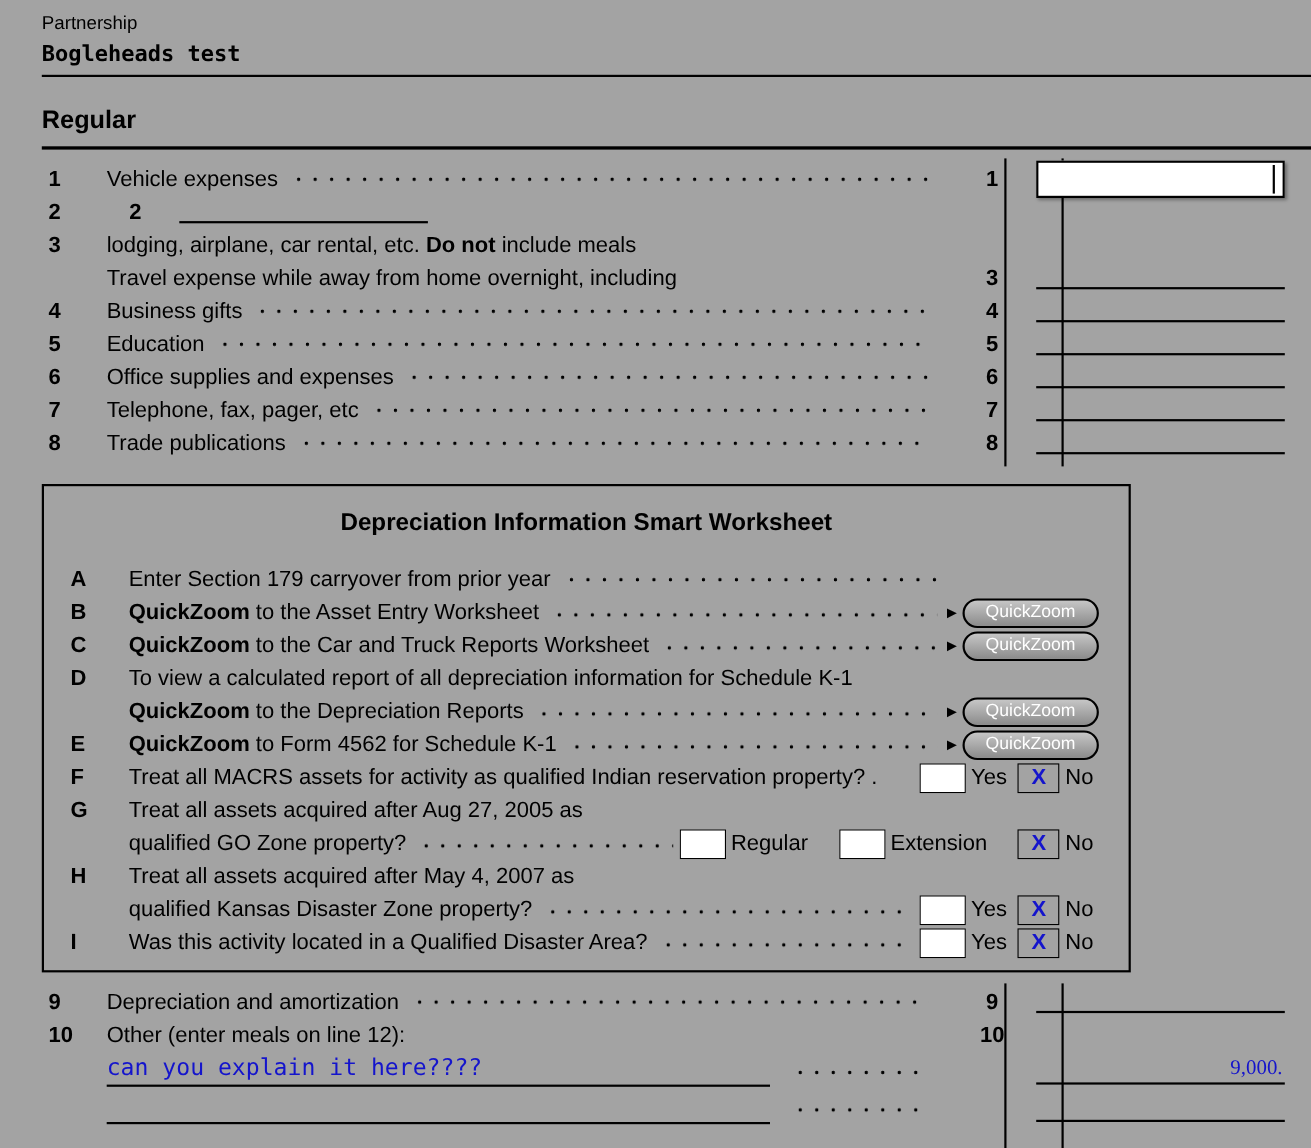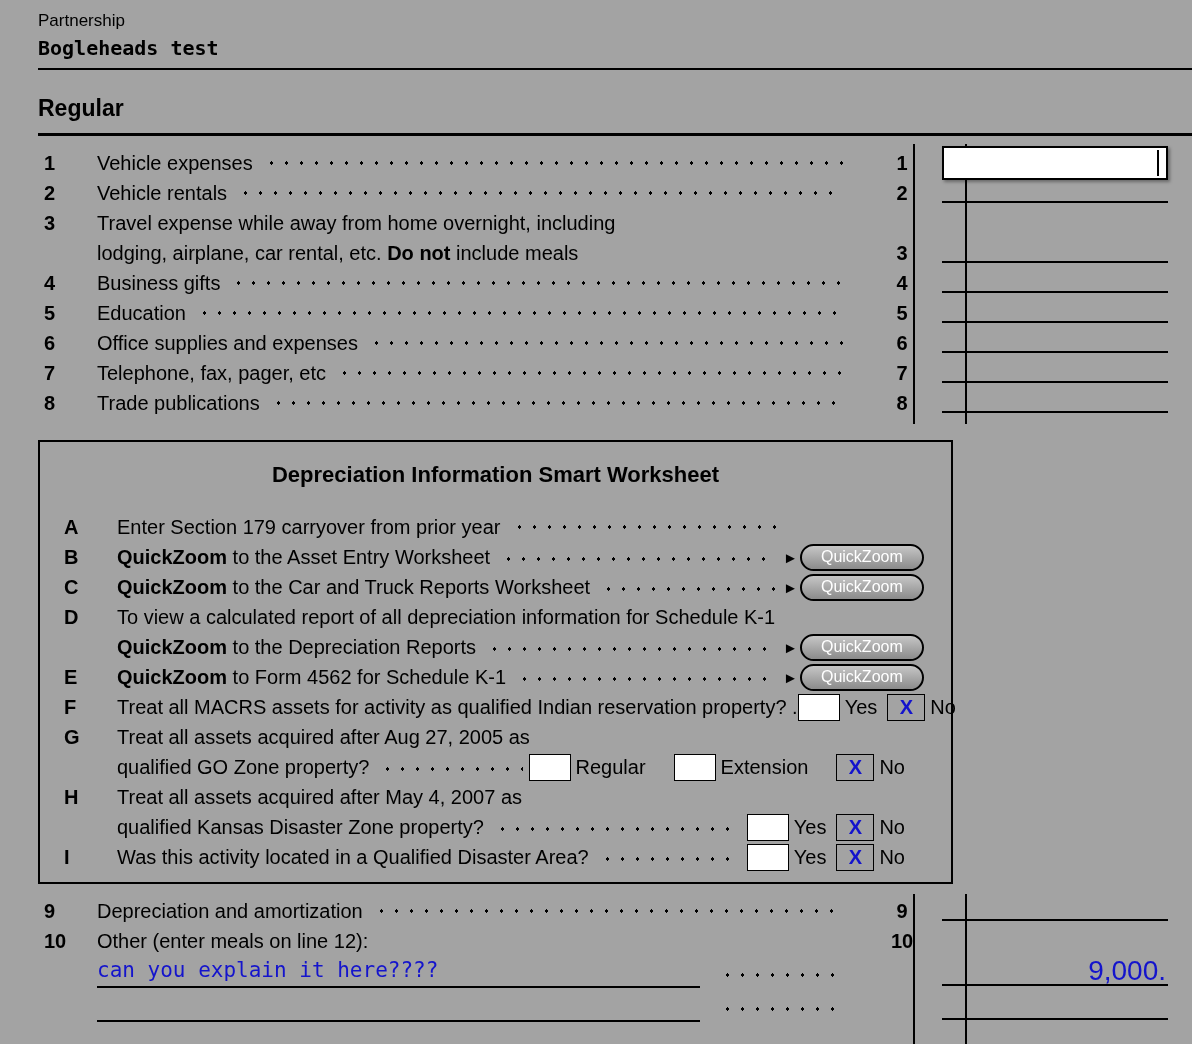--- a/index.html
+++ b/index.html
@@ -44,51 +44,51 @@
              box-shadow:2px 2px 3px rgba(0,0,0,0.35);}
   .amt-input::after{content:"";position:absolute;top:2px;bottom:2px;right:7px;width:2px;background:#000;}
 
   .leader{flex:1 1 12px;align-self:stretch;margin:0 6px 0 9px;min-width:10px;
           background-image:radial-gradient(circle,#000 1.5px,rgba(0,0,0,0) 1.8px);
           background-size:15px 6px;background-repeat:repeat-x;
           background-position:2px calc(100% - 9px);}
   .gap-spacer{flex:1 1 8px;}
 
   
-  .ws{margin:10px 0 0 38px;width:915px;border:2px solid #000;padding:14px 0 10px 0;box-sizing:border-box;}
+  .ws{margin:10px 0 0 38px;width:990px;border:2px solid #000;padding:14px 0 10px 0;box-sizing:border-box;}
   .ws-title{text-align:center;font-weight:700;font-size:22px;margin:6px 0 24px 0;}
   .ws-row{display:flex;align-items:center;height:30px;padding:0 18px 0 24px;}
   .ws-letter{flex:0 0 53px;font-weight:700;}
   .ws-content{flex:1;min-width:0;display:flex;align-items:center;}
 
   .qz{flex:0 0 150px;display:flex;align-items:center;}
   .qz-arrow{font-size:15px;line-height:1;margin-right:2px;}
   .qz-btn{width:124px;height:27px;border:2px solid #000;border-radius:14px;
           background:linear-gradient(#c6c6c6,#8b8b8b);color:#fff;font-size:16px;
           font-family:"Liberation Sans","DejaVu Sans",sans-serif;
           display:flex;align-items:center;justify-content:center;padding:0 0 1px 0;cursor:pointer;}
   .ctl-spacer{flex:0 0 150px;height:1px;}
 
-  .yn{display:flex;align-items:center;margin-right:26px;flex:0 0 auto;}
+  .yn{display:flex;align-items:center;margin-right:12px;flex:0 0 auto;}
   .ws-cb{width:42px;height:27px;border:1.5px solid #000;background:#fff;display:inline-block;box-sizing:border-box;}
   .ws-xbox{width:38px;height:27px;border:1.5px solid #000;box-sizing:border-box;
            display:flex;align-items:center;justify-content:center;margin-left:8px;}
   .xmark{color:#1414cc;font-weight:700;font-size:20px;line-height:1;}
   .yn-lbl{margin:0 2px 0 5px;white-space:nowrap;}
   .g-gap-a{width:26px;} .g-gap-b{width:18px;}
 
   
   .entry-row{height:34px;}
   .entry-row .cell-desc{align-items:flex-end;}
   .entry-field{display:inline-block;width:603px;height:29px;border-bottom:2px solid #000;
                font-family:"DejaVu Sans Mono","Liberation Mono",monospace;font-size:21px;
                line-height:27px;color:#1414cc;margin-bottom:2px;white-space:nowrap;}
   .entry-row .leader{margin-left:18px;background-position:2px calc(100% - 12px);}
   .entry-row .uline{margin-bottom:4px;}
-  .blue-val{font-family:Liberation Sans, sans-serif;font-size:28px;
+  .blue-val{font-family:Liberation Serif, serif;font-size:19px;
             color:#1414cc;line-height:27px;padding-right:2px;}
   b{font-weight:700;}
 </style>
 </head>
 <body>
 
 <div class="page">
 
   <div class="hdr">
     <div class="entity-type">Partnership</div>
@@ -110,35 +110,31 @@
           <span class="leader"></span>
         </div>
       <div class="cell-ref">1</div>
       <div class="cell-amt center">
           <div class="amt-input"></div>
         </div>
     </div>
 
     <div class="row">
       <div class="cell-num">2</div>
-      <div class="cell-desc">
-          <span class="lbl">Vehicle rentals</span>
-          <span class="leader"></span>
-        </div>
       <div class="cell-ref">2</div>
       <div class="cell-amt">
           <div class="uline"></div>
         </div>
     </div>
 
     <div class="row tall">
       <div class="cell-num">3</div>
       <div class="cell-desc col">
+        <div class="dline"><span>lodging, airplane, car rental, etc. </span><b>Do not</b><span> include meals</span></div>
         <div class="dline">Travel expense while away from home overnight, including</div>
-        <div class="dline"><span>lodging, airplane, car rental, etc. </span><b>Do not</b><span> include meals</span></div>
       </div>
       <div class="cell-ref">3</div>
       <div class="cell-amt">
           <div class="uline"></div>
         </div>
     </div>
 
     <div class="row">
       <div class="cell-num">4</div>
       <div class="cell-desc">

